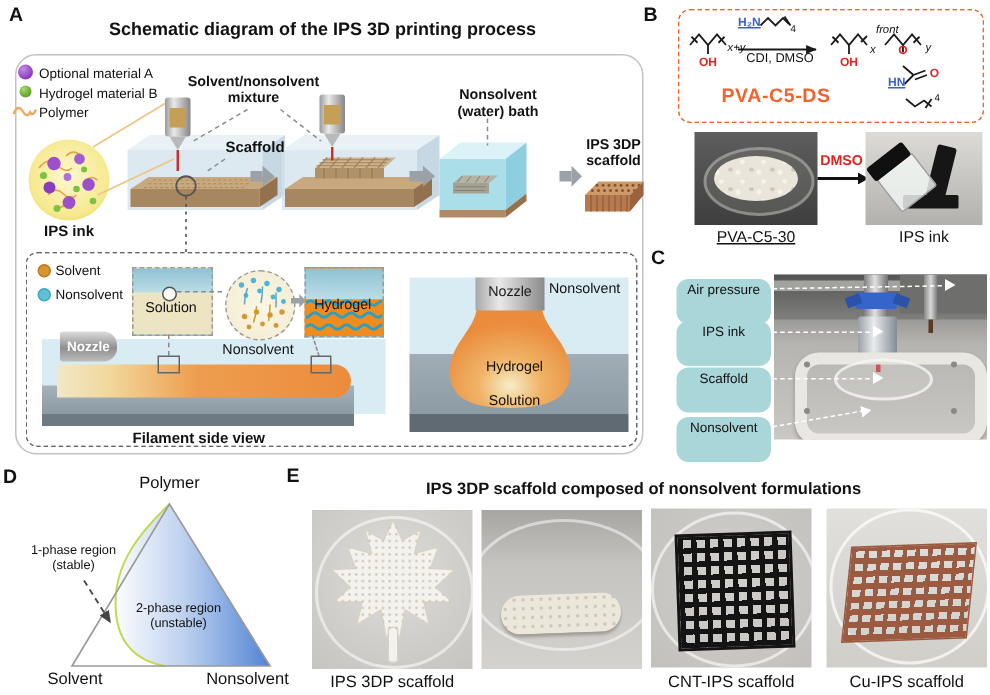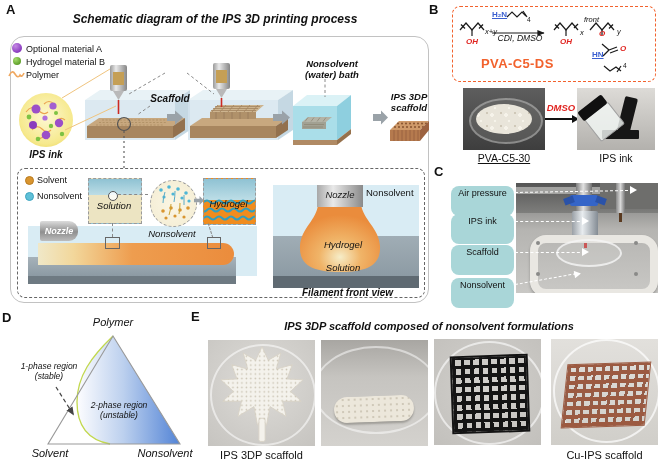--- a/index.html
+++ b/index.html
@@ -1,21 +1,21 @@
 <!DOCTYPE html>
 <html><head>
 <meta charset="utf-8">
 <style>
   html,body{margin:0;padding:0;background:#fff;}
   .fig{position:relative;width:660px;height:463px;background:#fff;overflow:hidden;
        font-family:"Liberation Sans",sans-serif;color:#111;}
   .abs{position:absolute;}
   .t{position:absolute;color:#111;font-size:9.5px;line-height:1.15;}
   .b{font-weight:bold;}
-  .ctr{text-align:center;font-style:italic;}
+  .ctr{text-align:center;}
   .pre{white-space:pre-line;}
   .i{font-style:italic;}
   .red{color:#e02420;}
   .blue{color:#3a5fd0;text-decoration:underline;}
   .plabel{position:absolute;font-size:13px;font-weight:bold;color:#111;}
   .callout{position:absolute;left:451px;width:63px;height:30px;background:#a9d6d8;border-radius:8px;
            font-size:9px;line-height:15px;text-align:center;color:#111;}
   .cdash{position:absolute;border-top:1.6px dashed #fff;transform-origin:left center;}
   .chead{position:absolute;width:7px;height:8px;background:#fff;clip-path:polygon(0 0,100% 50%,0 100%);}
   .sq{position:absolute;border:1.2px solid #666;background:transparent;}
@@ -165,20 +165,22 @@
     <g stroke="#8a8a8a" stroke-width="1" stroke-dasharray="3,2.5" fill="none">
       <path d="M155,37 L119,58"></path>
       <path d="M177,37 L204,58"></path>
       <path d="M140,70 L127,79"></path>
       <path d="M315,43 L315,61"></path>
     </g>
     <circle cx="114" cy="88" r="6.5" stroke="#555" stroke-width="1.2" fill="none"></circle>
     <path d="M114,95 L114,132" stroke="#555" stroke-width="1.1" stroke-dasharray="2,3" fill="none"></path>
   </svg>
 
+  <div class="t ctr b pre" style="left:122px;top:50px;width:94px;font-size:9.5px">Solvent/nonsolvent
+mixture</div>
   <div class="t ctr b" style="left:146px;top:93px;width:48px;font-size:10px">Scaffold</div>
   <div class="t ctr b pre" style="left:300px;top:59px;width:64px;font-size:9.5px">Nonsolvent
 (water) bath</div>
   <div class="t ctr b pre" style="left:386px;top:92px;width:46px;font-size:9.5px">IPS 3DP
 scaffold</div>
 
   <div class="abs" style="left:17px;top:168px;width:406px;height:128px;border:1.3px dashed #666;border-radius:8px;"></div>
 
   <div class="abs" style="left:25px;top:176px;width:7px;height:7px;border-radius:50%;background:#d9952f;border:1px solid #b97a1e;"></div>
   <div class="t" style="left:37px;top:175px;font-size:9px">Solvent</div>
@@ -241,20 +243,21 @@
         <path d="M-3,11 q3,3 6,0 t6,0 t6,0 t6,0 t6,0 t6,0 t6,0 t6,0 t6,0"></path>
         <path d="M0,19 q3,-3 6,0 t6,0 t6,0 t6,0 t6,0 t6,0 t6,0 t6,0 t6,0"></path>
       </g>
     </svg>
   </div>
   <div class="t ctr" style="left:203px;top:199px;width:51px;font-size:9.5px">Hydrogel</div>
   <div class="abs" style="left:210px;top:223px;height:15px;border-left:1.2px dashed #888;transform:rotate(-18deg);"></div>
   <div class="sq" style="left:207px;top:237px;width:12px;height:10px;"></div>
 
   <div class="t ctr" style="left:144px;top:229px;width:56px;font-size:9.5px">Nonsolvent</div>
+  <div class="t ctr b" style="left:55px;top:287px;width:155px;font-size:10px">Filament side view</div>
 
   <div class="abs" style="left:273px;top:185px;width:146px;height:51px;background:#d9ecf4;"></div>
   <div class="abs" style="left:273px;top:236px;width:146px;height:40px;background:linear-gradient(180deg,#a0adb5,#8d9ba4);"></div>
   <div class="abs" style="left:273px;top:276px;width:146px;height:12px;background:#5f6a72;"></div>
   <svg class="abs" style="left:295px;top:196px" width="95" height="86" viewBox="0 0 95 86">
     <defs>
       <radialGradient id="bulbG" cx="0.5" cy="0.78" r="0.62">
         <stop offset="0" stop-color="#f6edc8"></stop>
           <stop offset="0.42" stop-color="#f0b468"></stop>
           <stop offset="1" stop-color="#ea8c3c"></stop>
@@ -262,21 +265,20 @@
     </defs>
     <polygon points="25,0 63,0 65,14 23,14" fill="#ece3c1"></polygon>
     <path d="M23,8 C22,24 6,32 5,50 C4,68 16,76 45,76 C74,76 86,68 85,50 C84,32 68,24 66,8 Z" fill="url(#bulbG)"></path>
   </svg>
   <div class="abs" style="left:317px;top:185px;width:46px;height:22px;background:linear-gradient(90deg,#a8a8a8,#e9e9e9 35%,#8a8a8a);">
     <div class="t ctr" style="left:0;top:5px;width:46px;font-size:9.5px;color:#1a1a1a">Nozzle</div>
   </div>
   <div class="t" style="left:366px;top:188px;font-size:9.5px">Nonsolvent</div>
   <div class="t ctr" style="left:315px;top:240px;width:56px;font-size:9.5px">Hydrogel</div>
   <div class="t ctr" style="left:315px;top:263px;width:56px;font-size:9.5px">Solution</div>
-  <div class="t ctr b" style="left:270px;top:287px;width:155px;font-size:10px">Filament front view</div>
 
   <div class="plabel" style="left:429px;top:2px">B</div>
   <div class="abs" style="left:452px;top:6px;width:202px;height:74px;border:1.6px dashed #f2622d;border-radius:8px;"></div>
 
   <svg class="abs" style="left:454px;top:8px" width="200" height="70" viewBox="0 0 200 70">
     <defs>
       <marker id="ah" markerWidth="7" markerHeight="6" refX="5.5" refY="2.5" orient="auto">
           <polygon points="0,0 6,2.5 0,5" fill="#1a1a1a"></polygon>
         </marker>
     </defs>
@@ -430,15 +432,16 @@
          background-image:repeating-linear-gradient(0deg,#141414 0 3.5px,transparent 3.5px 9px),repeating-linear-gradient(90deg,#141414 0 3.5px,transparent 3.5px 9px);"></div>
   </div>
 
   <div class="e-photo" style="left:551px;top:339px;background:linear-gradient(180deg,#e2e0dc,#d0cec9);">
     <div class="dish" style="left:2px;top:0;width:103px;height:100px;border:2px solid rgba(255,255,255,0.7);"></div>
     <div class="abs" style="left:13px;top:24px;width:82px;height:62px;transform:rotate(-2deg) skewX(-8deg);border:1px solid #9c5a41;
          background-image:repeating-linear-gradient(0deg,#9c5a41 0 4px,transparent 4px 8.5px),repeating-linear-gradient(90deg,rgba(141,80,57,0.9) 0 3px,transparent 3px 8.5px);"></div>
   </div>
 
   <div class="e-label" style="left:208px">IPS 3DP scaffold</div>
+  <div class="e-label" style="left:434px">CNT-IPS scaffold</div>
   <div class="e-label" style="left:551px">Cu-IPS scaffold</div>
 
 </div>
 
 </body></html>

